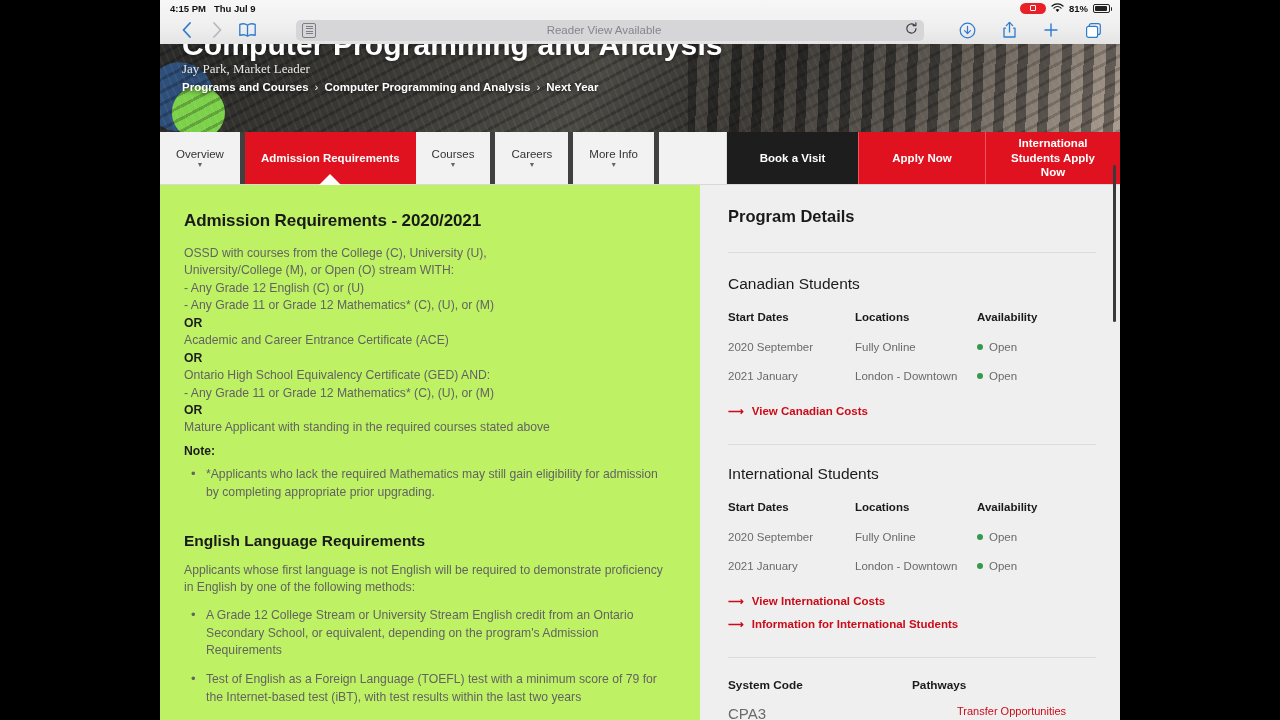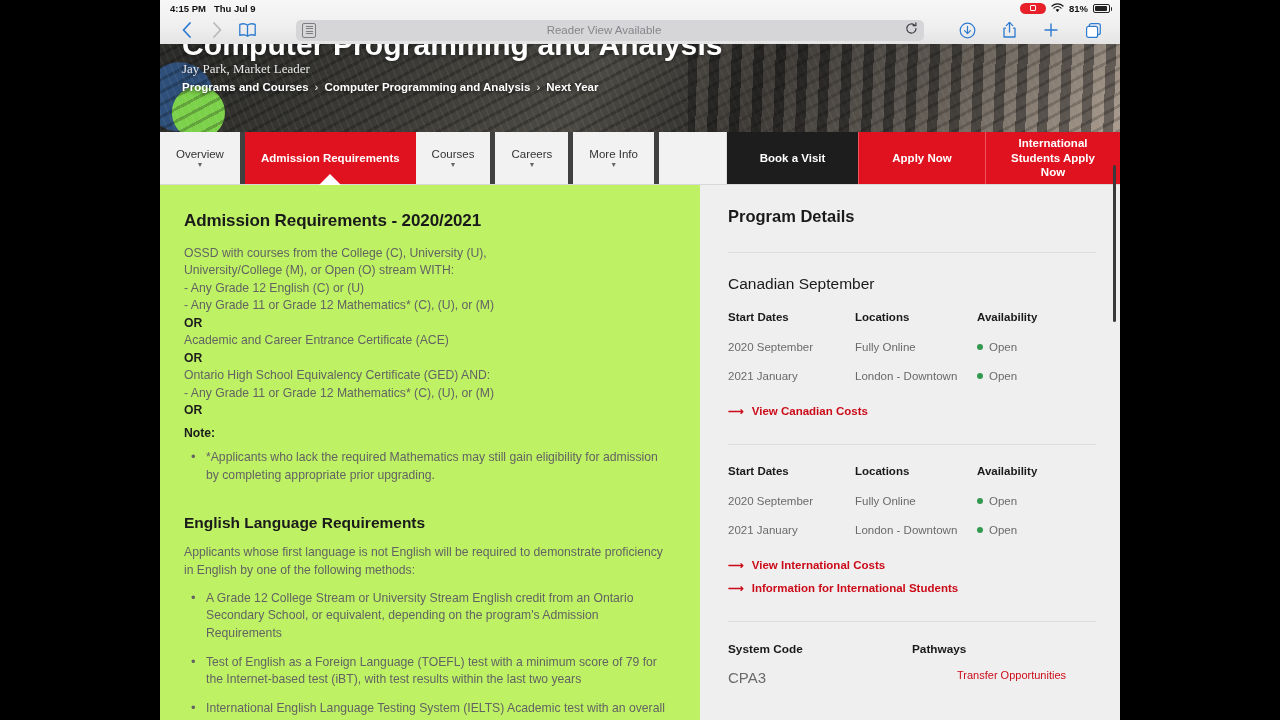--- a/index.html
+++ b/index.html
@@ -315,20 +315,21 @@
           <div class="body-line">OSSD with courses from the College (C), University (U),</div>
           <div class="body-line">University/College (M), or Open (O) stream WITH:</div>
           <div class="body-line">-  Any Grade 12 English (C) or (U)</div>
           <div class="body-line">-  Any Grade 11 or Grade 12 Mathematics* (C), (U), or (M)</div>
           <div class="body-line b">OR</div>
           <div class="body-line">Academic and Career Entrance Certificate (ACE)</div>
           <div class="body-line b">OR</div>
           <div class="body-line">Ontario High School Equivalency Certificate (GED) AND:</div>
           <div class="body-line">-  Any Grade 11 or Grade 12 Mathematics* (C), (U), or (M)</div>
           <div class="body-line b">OR</div>
+          <div class="body-line">Mature Applicant with standing in the required courses stated above</div>
           <div class="body-line b" style="margin-top:6px">Note:</div>
         </div>
 
         <ul class="bul">
           <li>*Applicants who lack the required Mathematics may still gain eligibility for admission by completing appropriate prior upgrading.</li>
         </ul>
 
         <h2 class="sec">English Language Requirements</h2>
         <div class="para">Applicants whose first language is not English will be required to demonstrate proficiency in English by one of the following methods:</div>
 
@@ -336,21 +337,21 @@
           <li><span>A Grade 12 College Stream or University Stream English credit from an Ontario Secondary School, or equivalent, depending on the program's Admission Requirements</span></li>
           <li><span>Test of English as a Foreign Language (TOEFL) test with a minimum score of 79 for the Internet-based test (iBT), with test results within the last two years</span></li>
           <li><span>International English Language Testing System (IELTS) Academic test with an overall score of 6.0 with no score less than 5.5 in any of the four bands, with test results within the last two years. </span></li>
         </ul>
       </div>
 
       <div class="col-side">
         <div class="side-title">Program Details</div>
         <div class="side-rule"></div>
 
-        <div class="side-h2">Canadian September</div>
+        <div class="side-h2">Canadian Students</div>
         <table class="avail">
           <tbody>
               <tr>
             <th class="c1">Start Dates</th>
             <th class="c2">Locations</th>
             <th>Availability</th>
           </tr>
           <tr>
             <td>2020 September</td>
             <td>Fully Online</td>
@@ -363,20 +364,21 @@
           </tr>
         </tbody>
           </table>
         <div class="arrow-link">
           <span class="ar">⟶</span>
           <span>View Canadian Costs</span>
         </div>
 
         <div class="side-rule2"></div>
 
+        <div class="side-h2">International Students</div>
         <table class="avail">
           <tbody>
               <tr>
             <th class="c1">Start Dates</th>
             <th class="c2">Locations</th>
             <th>Availability</th>
           </tr>
           <tr>
             <td>2020 September</td>
             <td>Fully Online</td>

